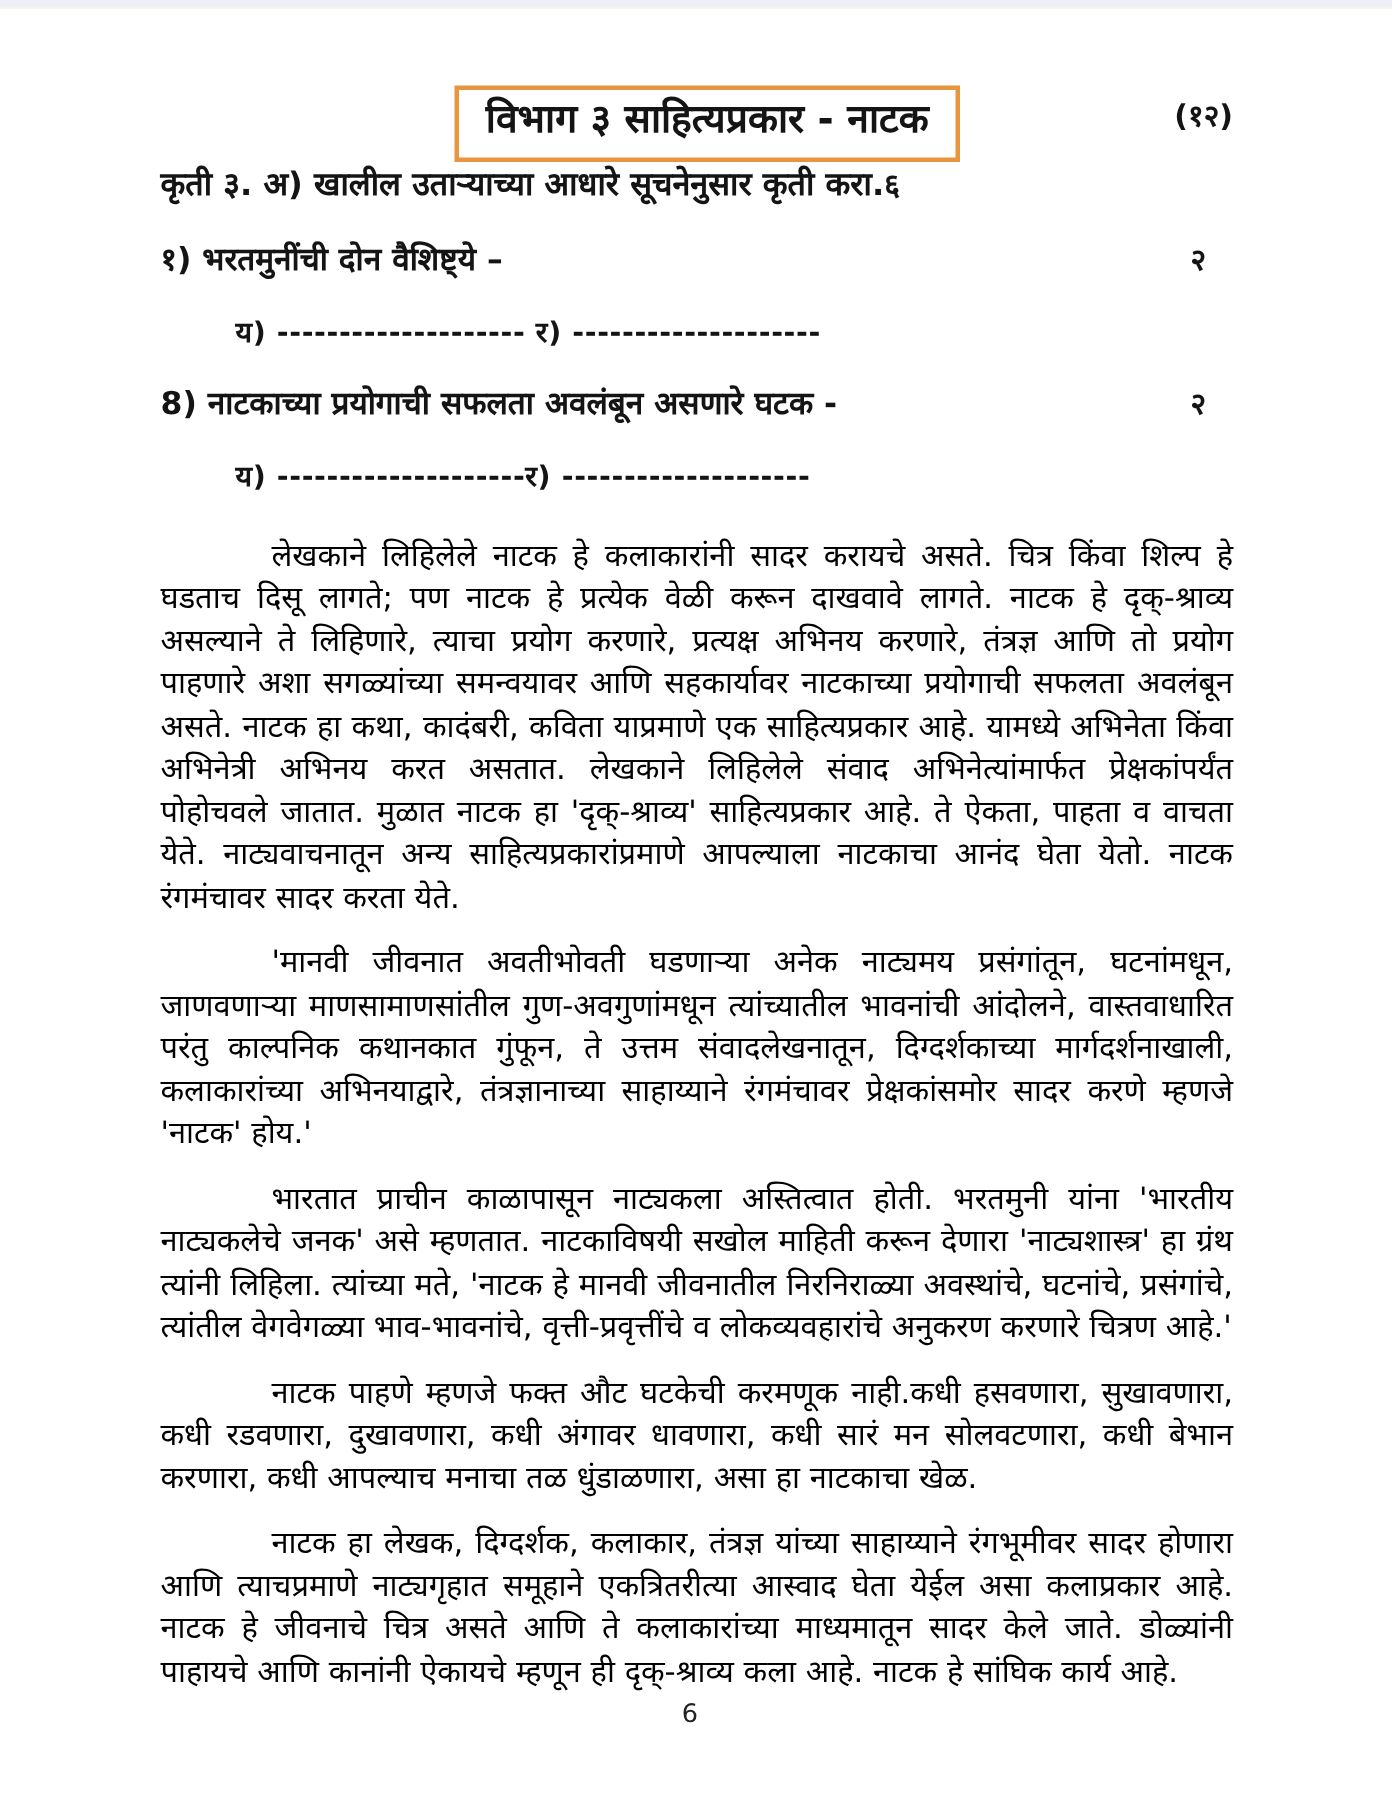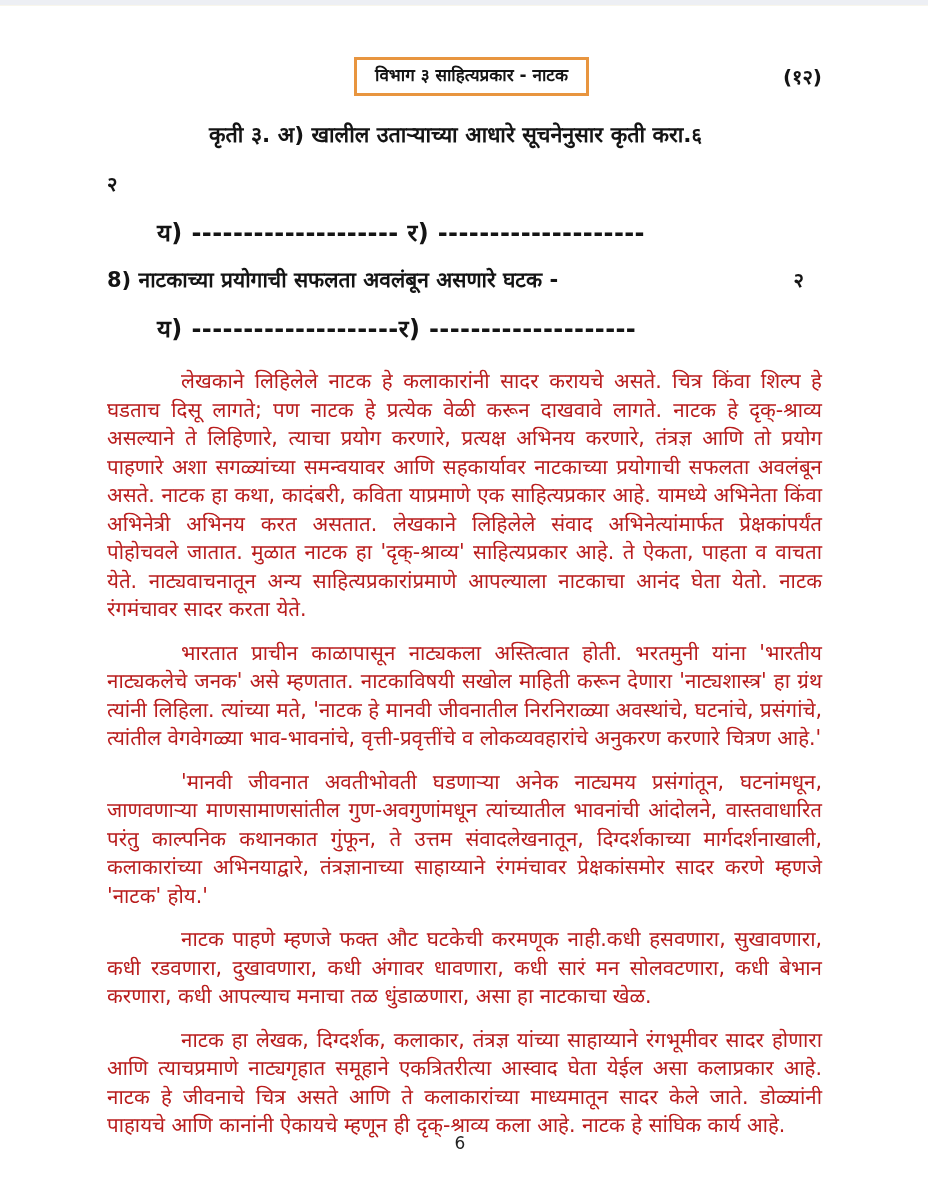--- a/index.html
+++ b/index.html
@@ -29,36 +29,36 @@
   }
   .header-row {
     position: relative;
     display: flex;
     justify-content: center;
   }
   .section-box {
     border: 3px solid #E8953F;
     padding: 4px 18px 7px 18px;
     font-weight: 700;
-    font-size: 17px;
+    font-size: 26px;
     margin-left: 14px;
     line-height: 1.3;
   }
   .page-ref {
     position: absolute;
     right: 0;
     top: 6px;
     font-weight: 700;
     font-size: 20px;
   }
   .activity-row {
     display: flex;
-    justify-content: center;
+    justify-content: flex-start;
     align-items: baseline;
-    margin-top: 24px;
+    margin-top: 0;
     font-weight: 700;
     font-size: 21.5px;
     line-height: 30px;
   }
   .q-row {
     display: flex;
     justify-content: space-between;
     align-items: baseline;
     margin-top: 20px;
     font-weight: 600;
@@ -68,36 +68,36 @@
   .marks {
     font-weight: 700;
     font-size: 20px;
     padding-right: 18px;
     flex: 0 0 auto;
   }
   .ans-line {
     margin-top: 21px;
     padding-left: 50px;
     font-weight: 600;
-    font-size: 24px;
+    font-size: 19px;
     line-height: 26px;
     letter-spacing: 0.4px;
     white-space: pre;
   }
   .passage {
     margin-top: 25px;
   }
   .passage p {
     margin: 0 0 15px 0;
     font-size: 20.5px;
     line-height: 28.5px;
     text-align: justify;
     text-indent: 74px;
     font-weight: 500;
-    color: #b91c1c;
+    color: #000000;
   }
   .footer-pagenum {
     position: absolute;
     left: 0;
     right: 8px;
     bottom: 47px;
     text-align: center;
     font-size: 17px;
     color: #222222;
   }
@@ -117,36 +117,37 @@
       </div>
       <span class="page-ref">(१२)</span>
     </div>
 
     <div class="activity-row">
       <span>कृती ३. अ) खालील उताऱ्याच्या आधारे सूचनेनुसार कृती करा.</span>
       <span class="marks">६</span>
     </div>
 
     <div class="q-row">
+      <span>१) भरतमुनींची दोन वैशिष्ट्ये –</span>
       <span class="marks">२</span>
     </div>
 
     <div class="ans-line">य) -------------------- र) --------------------</div>
 
     <div class="q-row">
       <span>8) नाटकाच्या प्रयोगाची सफलता अवलंबून असणारे घटक -</span>
       <span class="marks">२</span>
     </div>
 
     <div class="ans-line">य) --------------------र) --------------------</div>
 
     <div class="passage">
       <p>लेखकाने लिहिलेले नाटक हे कलाकारांनी सादर करायचे असते. चित्र किंवा शिल्प हे घडताच दिसू लागते; पण नाटक हे प्रत्येक वेळी करून दाखवावे लागते. नाटक हे दृक्-श्राव्य असल्याने ते लिहिणारे, त्याचा प्रयोग करणारे, प्रत्यक्ष अभिनय करणारे, तंत्रज्ञ आणि तो प्रयोग पाहणारे अशा सगळ्यांच्या समन्वयावर आणि सहकार्यावर नाटकाच्या प्रयोगाची सफलता अवलंबून असते. नाटक हा कथा, कादंबरी, कविता याप्रमाणे एक साहित्यप्रकार आहे. यामध्ये अभिनेता किंवा अभिनेत्री अभिनय करत असतात. लेखकाने लिहिलेले संवाद अभिनेत्यांमार्फत प्रेक्षकांपर्यंत पोहोचवले जातात. मुळात नाटक हा 'दृक्-श्राव्य' साहित्यप्रकार आहे. ते ऐकता, पाहता व वाचता येते. नाट्यवाचनातून अन्य साहित्यप्रकारांप्रमाणे आपल्याला नाटकाचा आनंद घेता येतो. नाटक रंगमंचावर सादर करता येते.</p>
+      <p>'मानवी जीवनात अवतीभोवती घडणाऱ्या अनेक नाट्यमय प्रसंगांतून, घटनांमधून, जाणवणाऱ्या माणसामाणसांतील गुण-अवगुणांमधून त्यांच्यातील भावनांची आंदोलने, वास्तवाधारित परंतु काल्पनिक कथानकात गुंफून, ते उत्तम संवादलेखनातून, दिग्दर्शकाच्या मार्गदर्शनाखाली, कलाकारांच्या अभिनयाद्वारे, तंत्रज्ञानाच्या साहाय्याने रंगमंचावर प्रेक्षकांसमोर सादर करणे म्हणजे 'नाटक' होय.'</p>
       <p>भारतात प्राचीन काळापासून नाट्यकला अस्तित्वात होती. भरतमुनी यांना 'भारतीय नाट्यकलेचे जनक' असे म्हणतात. नाटकाविषयी सखोल माहिती करून देणारा 'नाट्यशास्त्र' हा ग्रंथ त्यांनी लिहिला. त्यांच्या मते, 'नाटक हे मानवी जीवनातील निरनिराळ्या अवस्थांचे, घटनांचे, प्रसंगांचे, त्यांतील वेगवेगळ्या भाव-भावनांचे, वृत्ती-प्रवृत्तींचे व लोकव्यवहारांचे अनुकरण करणारे चित्रण आहे.'</p>
-      <p>'मानवी जीवनात अवतीभोवती घडणाऱ्या अनेक नाट्यमय प्रसंगांतून, घटनांमधून, जाणवणाऱ्या माणसामाणसांतील गुण-अवगुणांमधून त्यांच्यातील भावनांची आंदोलने, वास्तवाधारित परंतु काल्पनिक कथानकात गुंफून, ते उत्तम संवादलेखनातून, दिग्दर्शकाच्या मार्गदर्शनाखाली, कलाकारांच्या अभिनयाद्वारे, तंत्रज्ञानाच्या साहाय्याने रंगमंचावर प्रेक्षकांसमोर सादर करणे म्हणजे 'नाटक' होय.'</p>
       <p>नाटक पाहणे म्हणजे फक्त औट घटकेची करमणूक नाही.कधी हसवणारा, सुखावणारा, कधी रडवणारा, दुखावणारा, कधी अंगावर धावणारा, कधी सारं मन सोलवटणारा, कधी बेभान करणारा, कधी आपल्याच मनाचा तळ धुंडाळणारा, असा हा नाटकाचा खेळ.</p>
       <p>नाटक हा लेखक, दिग्दर्शक, कलाकार, तंत्रज्ञ यांच्या साहाय्याने रंगभूमीवर सादर होणारा आणि त्याचप्रमाणे नाट्यगृहात समूहाने एकत्रितरीत्या आस्वाद घेता येईल असा कलाप्रकार आहे. नाटक हे जीवनाचे चित्र असते आणि ते कलाकारांच्या माध्यमातून सादर केले जाते. डोळ्यांनी पाहायचे आणि कानांनी ऐकायचे म्हणून ही दृक्-श्राव्य कला आहे. नाटक हे सांघिक कार्य आहे.</p>
     </div>
 
   </div>
 
   <div class="footer-pagenum">6</div>
 
 </div>
 

